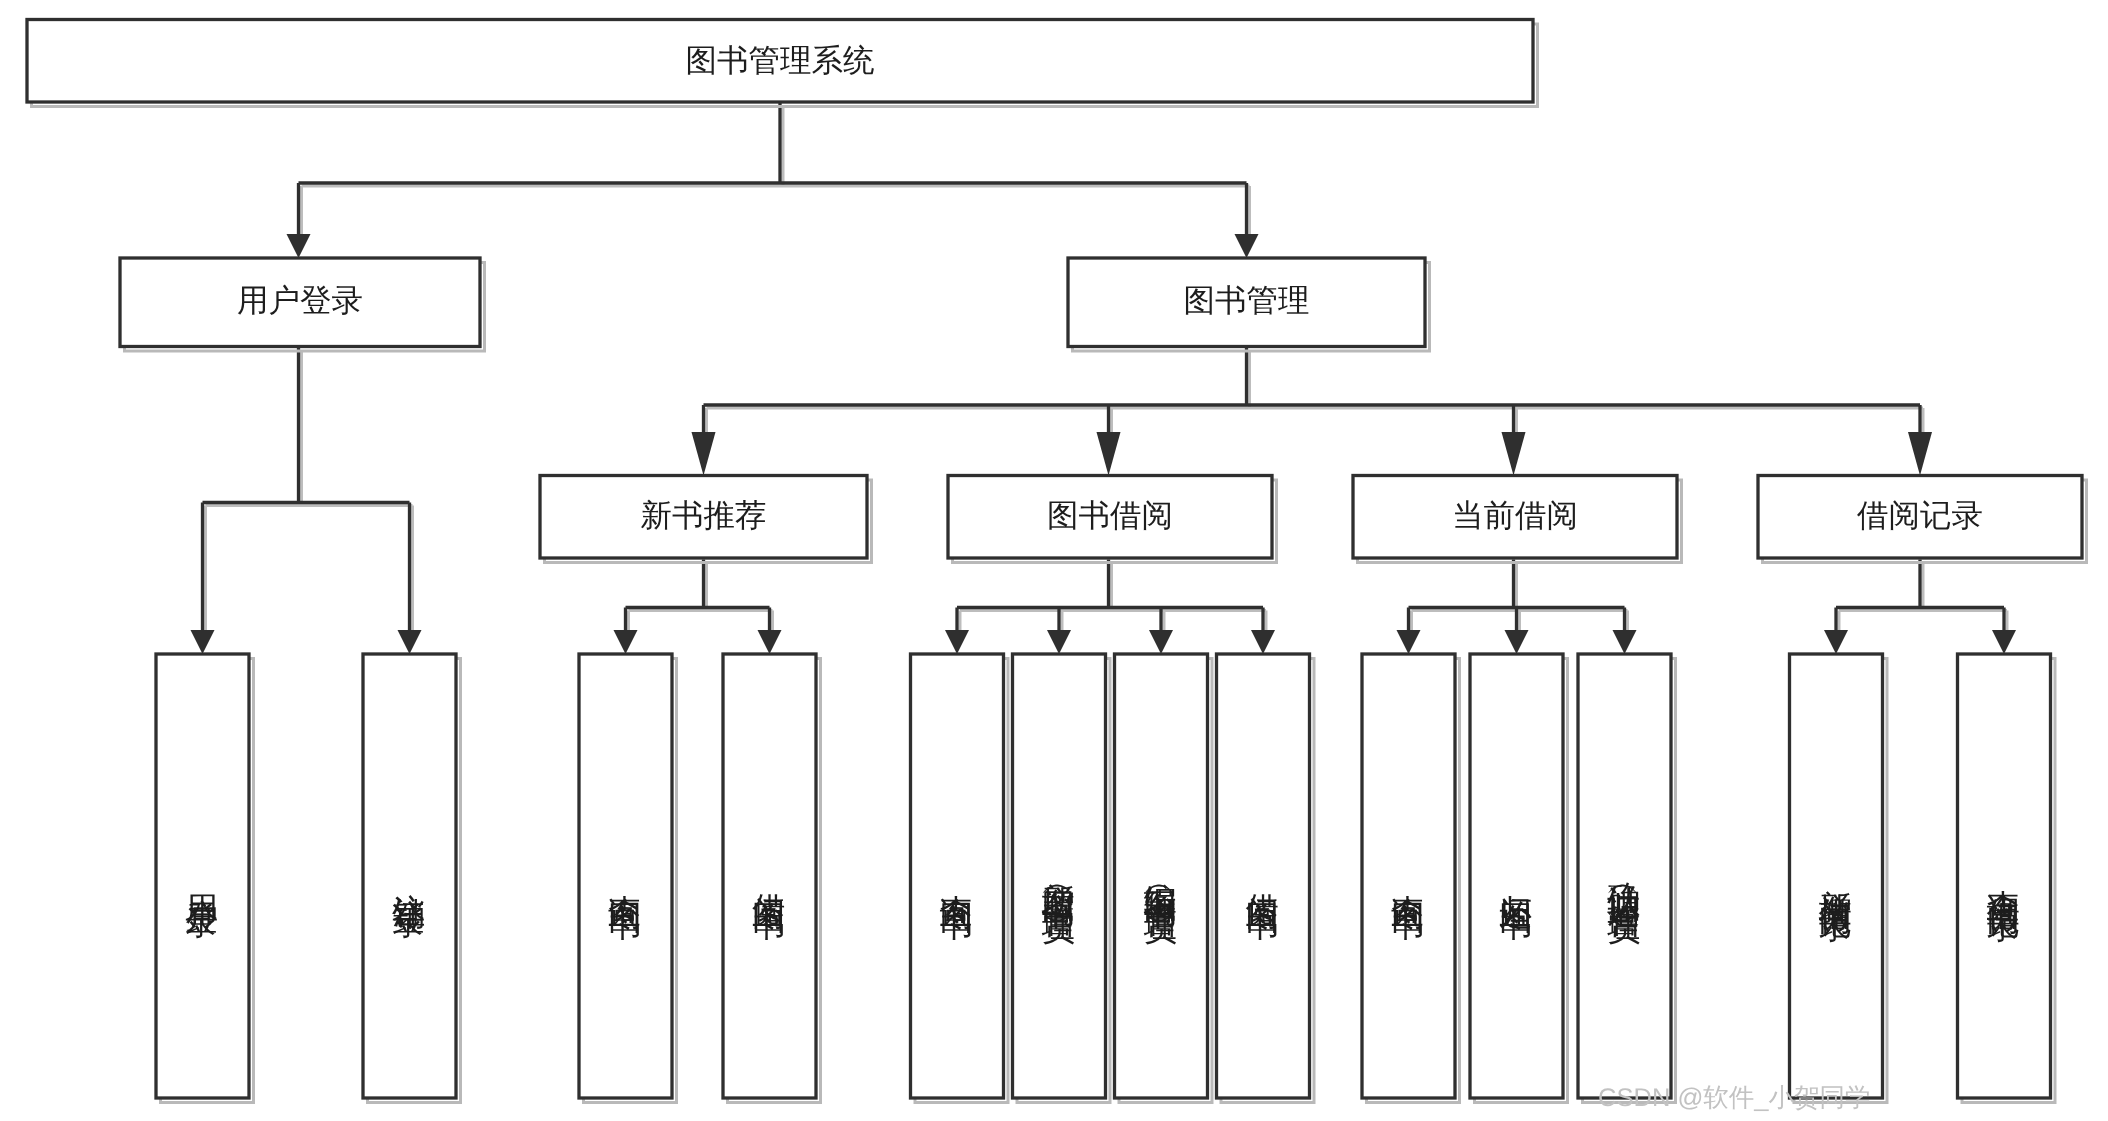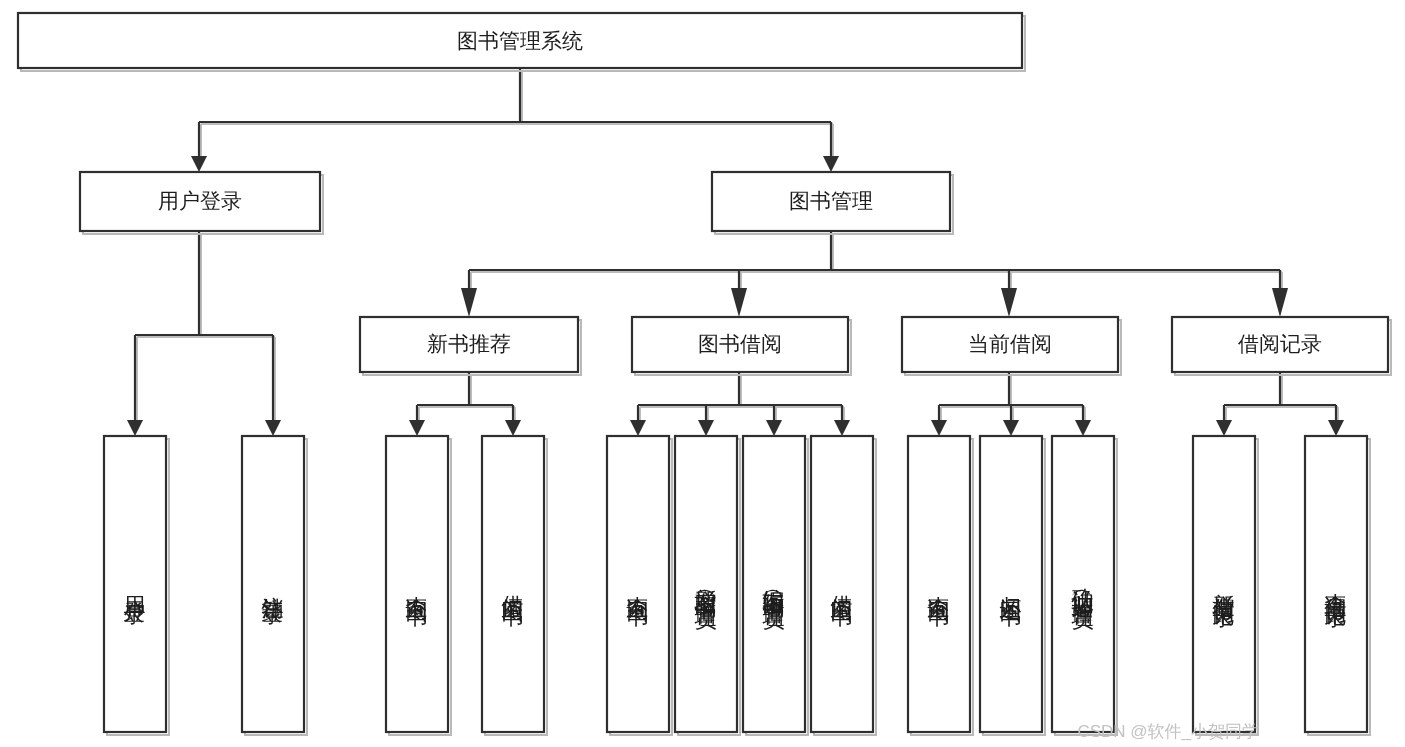--- a/index.html
+++ b/index.html
@@ -64,21 +64,21 @@
     fill: #1d1d1d;
     font-size: 22px;
     font-family: "Liberation Sans", "DejaVu Sans", sans-serif;
     text-anchor: middle;
     dominant-baseline: central;
     writing-mode: vertical-rl;
     letter-spacing: 3px;
   }
   .watermark {
     position: absolute;
-    right: 8px;
+    right: 20px;
     bottom: 4px;
     font-size: 17px;
     color: #c2c2c2;
     font-family: "Liberation Sans", "DejaVu Sans", sans-serif;
     white-space: nowrap;
     user-select: none;
   }
 </style>
 </head>
 <body>

